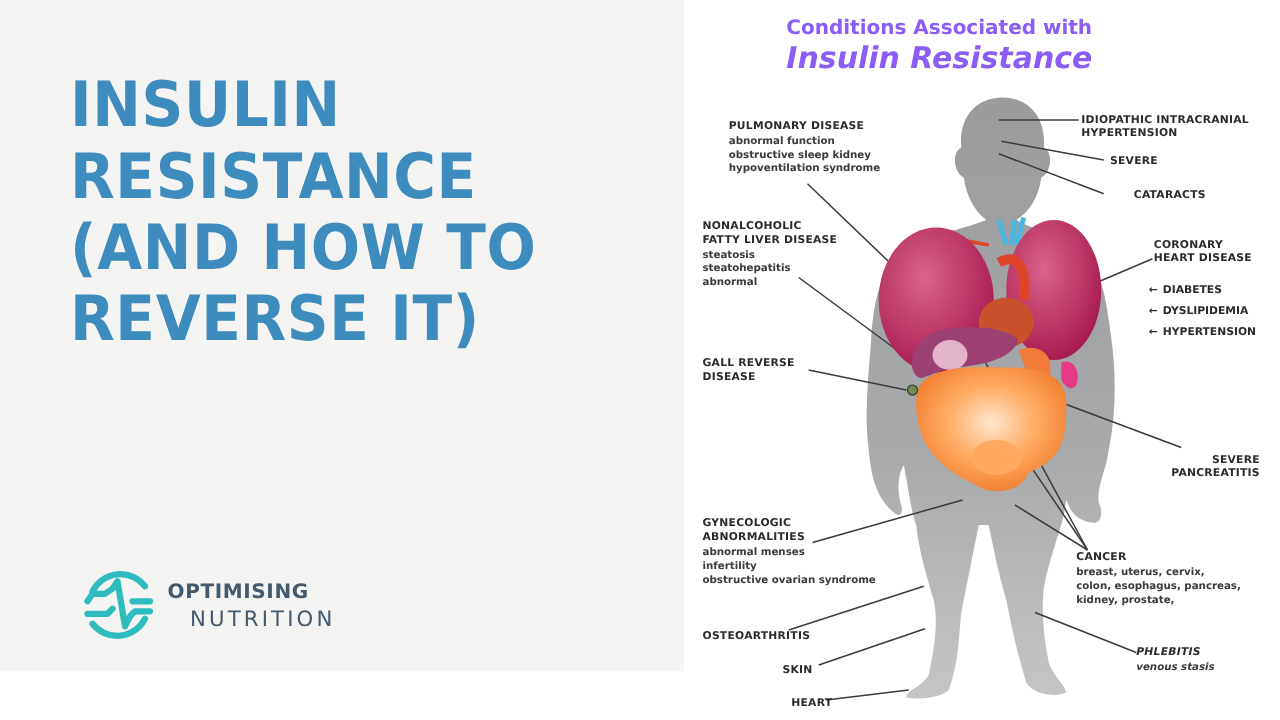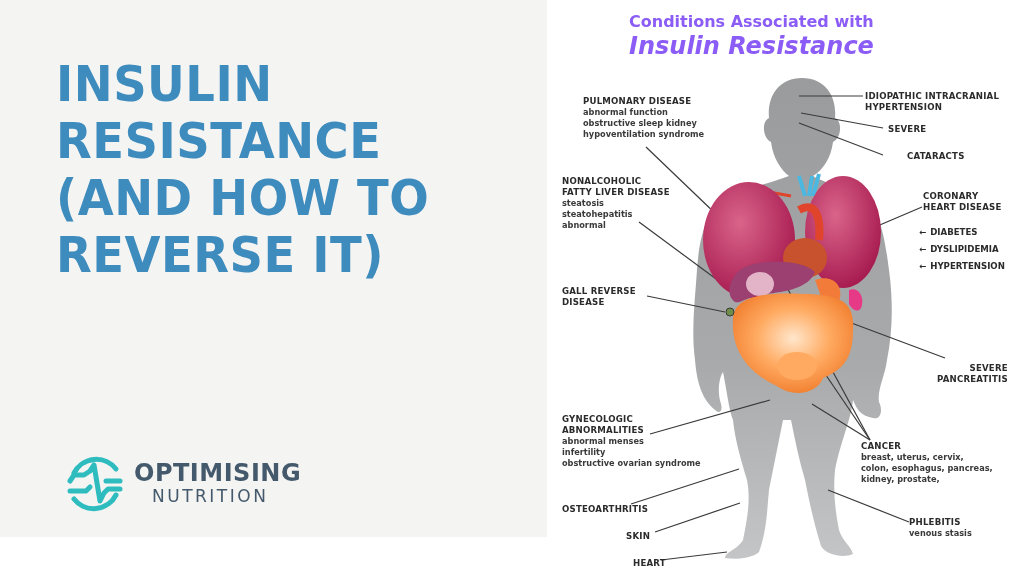--- a/index.html
+++ b/index.html
@@ -16,21 +16,21 @@
     font-size: 50px; line-height: 57px; letter-spacing: 0.5px;
     color: #3e8bbd; transform: scaleX(0.93); transform-origin: left top;
   }
   .headline span { display: block; white-space: nowrap; }
 
   .logo { position: absolute; left: 64px; top: 453px; display: flex; align-items: center; }
   .logo-mark { width: 62px; height: 62px; }
   .logo-text { margin-left: 8px; }
   .logo-line1 {
     display: block; font-family: "DejaVu Sans", sans-serif; font-weight: bold;
-    font-size: 24px; letter-spacing: 0.5px; color: #44596b; line-height: 24px;
+    font-size: 16px; letter-spacing: 0.5px; color: #44596b; line-height: 24px;
   }
   .logo-line2 {
     display: block; font-family: "DejaVu Sans", sans-serif;
     font-size: 17px; letter-spacing: 2.5px; color: #44596b; line-height: 22px; margin-left: 18px;
   }
 
   .right-panel { position: absolute; left: 547px; top: 0; width: 477px; height: 576px; background: #ffffff; }
   .infographic-title {
     position: absolute; left: 82px; top: 12px; width: 300px; text-align: left;
     color: #8b5cf6; font-family: "DejaVu Sans", sans-serif; font-weight: bold;
@@ -219,17 +219,17 @@
     <span class="h">PANCREATITIS</span>
   </div>
 
   <div class="lbl" style="left:314px; top:441px;">
     <span class="h">CANCER</span>
     <span class="s">breast, uterus, cervix,</span>
     <span class="s">colon, esophagus, pancreas,</span>
     <span class="s">kidney, prostate,</span>
   </div>
 
-  <div class="lbl" style="left:362px; top:517px;">
+  <div class="lbl" style="left:362px; top:517px;font-style:italic;">
     <span class="h">PHLEBITIS</span>
     <span class="s">venous stasis</span>
   </div>
 </div>
 
 </body></html>

